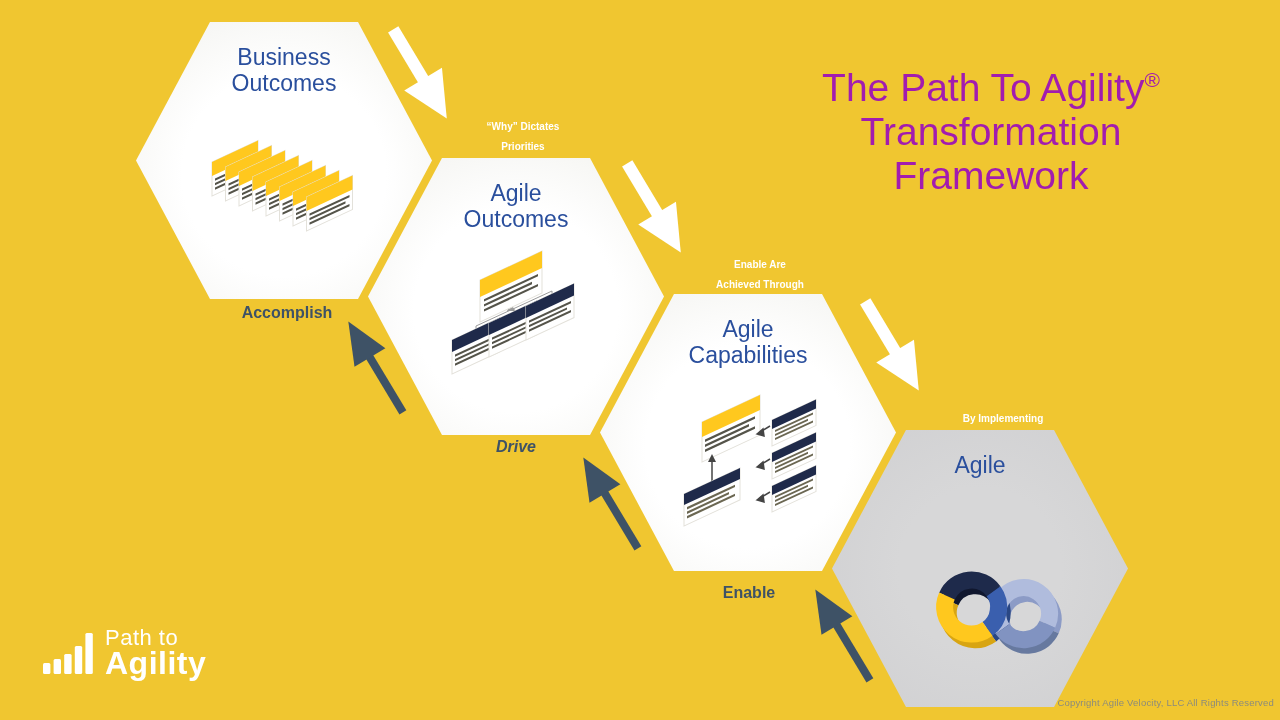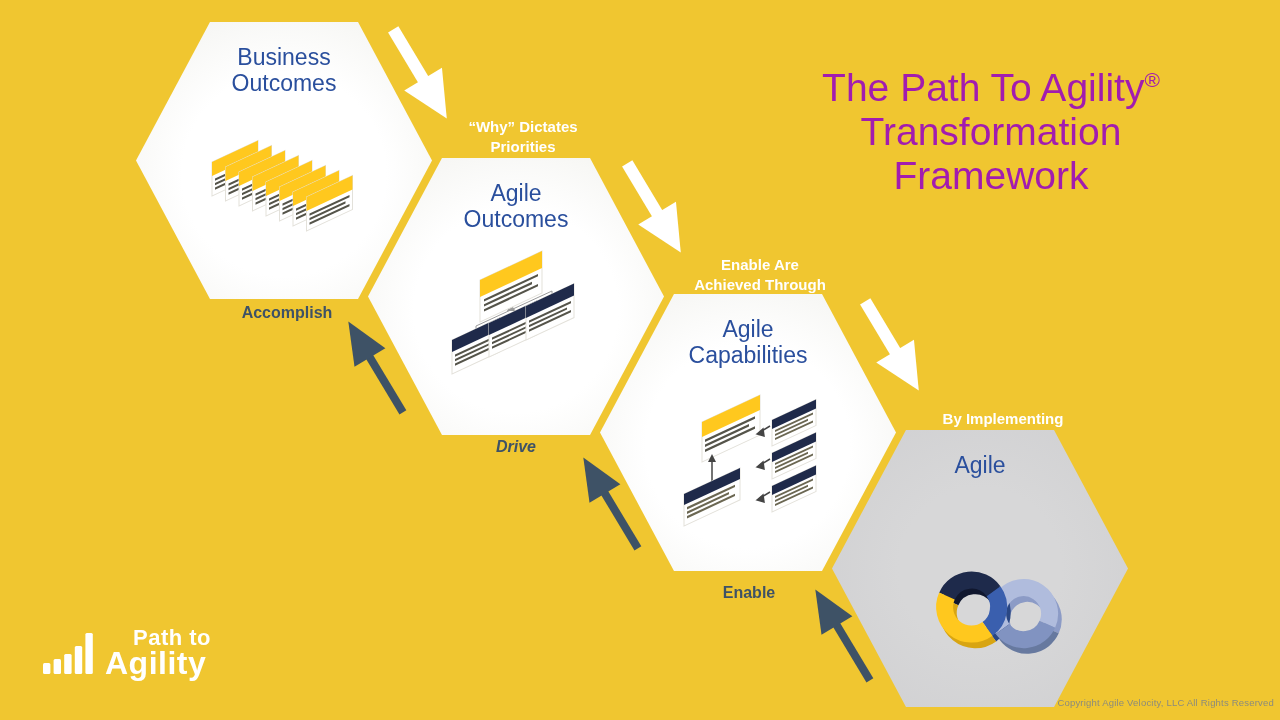--- a/index.html
+++ b/index.html
@@ -33,39 +33,39 @@
   .conn{stroke:#9a9a9a;stroke-width:1;fill:none;}
 
   
   .arrow-abs{position:absolute;}
   .arrow-white{fill:#ffffff;}
   .arrow-dark{fill:#3E5266;}
 
   
   .flow-label{
     position:absolute;color:#ffffff;font-weight:700;
-    font-size:15px;line-height:20px;text-align:center;
+    font-size:10px;line-height:20px;text-align:center;
   }
   .up-label{
     position:absolute;color:#3E5266;font-weight:700;
     font-size:16px;line-height:20px;text-align:center;
   }
 
   
   .main-title{
     position:absolute;left:715px;top:30px;width:552px;text-align:center;
     color:#a21caf;font-size:39px;line-height:44px;font-weight:400;margin-top:36px;
   }
   .main-title sup{font-size:21px;line-height:0;}
 
   
   .logo{position:absolute;left:42px;top:626px;display:flex;align-items:flex-end;gap:9px;color:#ffffff;}
   .logo-bars{width:54px;height:46px;fill:#ffffff;}
   .logo-text{padding-bottom:0px;}
-  .logo-top{font-size:22px;font-weight:700;line-height:24px;letter-spacing:0.5px;margin-left:28px;}
+  .logo-top{font-size:22px;font-weight:400;line-height:24px;letter-spacing:0.5px;}
   .logo-bottom{font-size:32px;font-weight:700;line-height:26px;letter-spacing:0.5px;}
 
   .copyright{
     position:absolute;right:6px;top:697px;
     font-size:9.5px;color:#8b8b7c;letter-spacing:0.2px;
   }
 </style>
 </head>
 <body>
 

